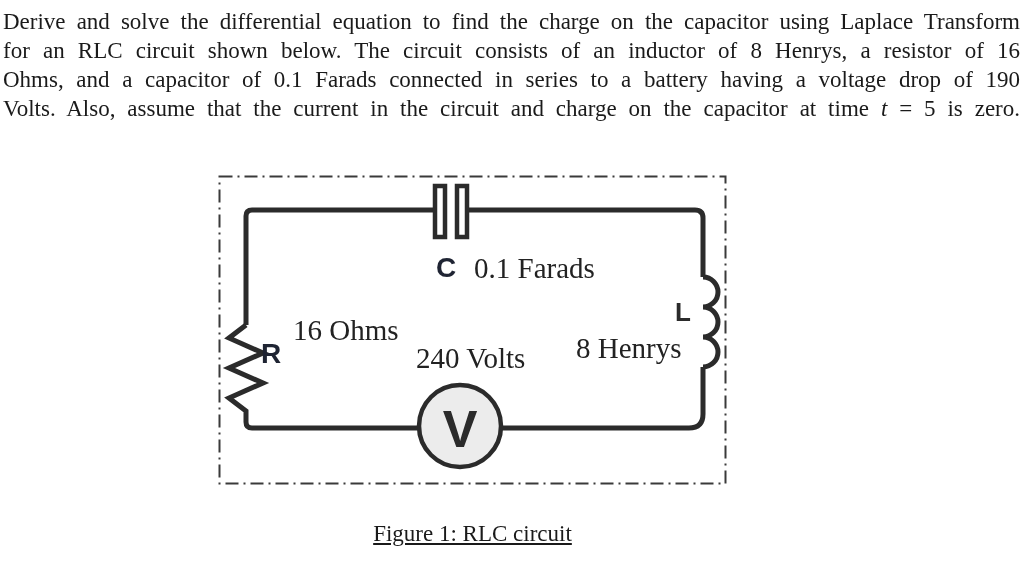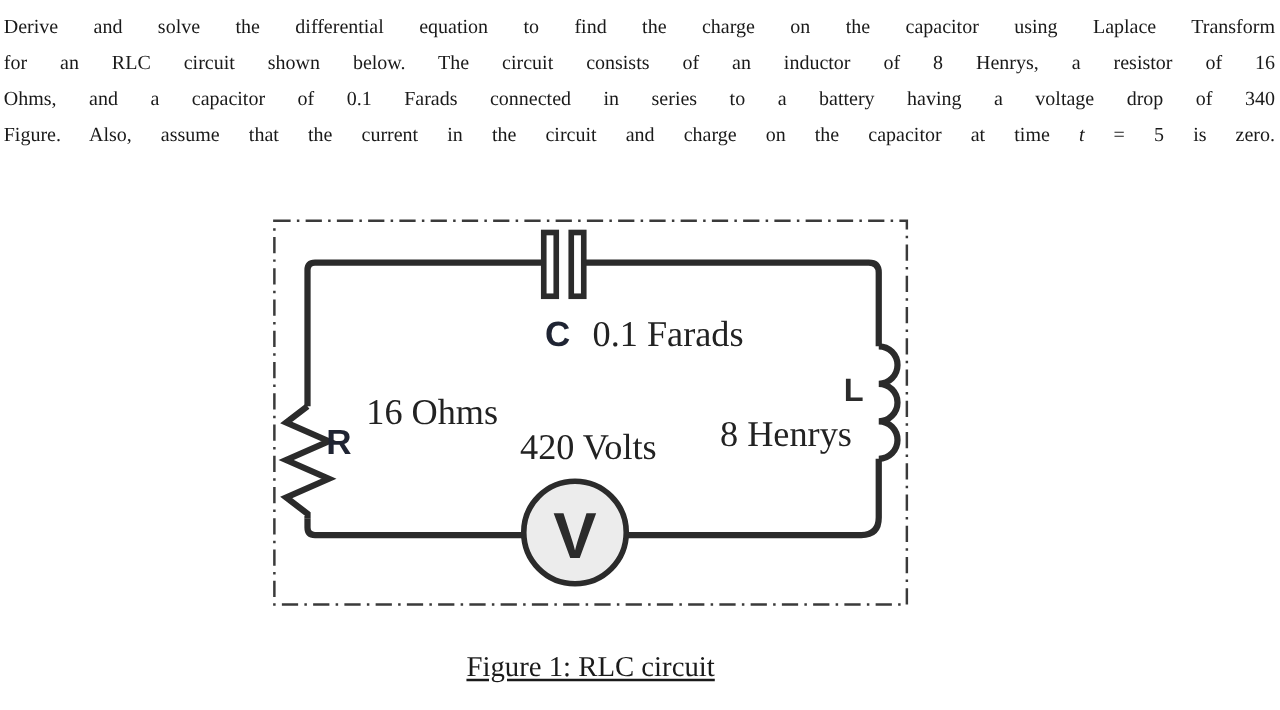--- a/index.html
+++ b/index.html
@@ -9,21 +9,21 @@
     --src-fill:#ececec;
     --border:#3a3a3a;
   }
   *{margin:0;padding:0;box-sizing:border-box;}
   html,body{width:1024px;height:568px;background:#ffffff;overflow:hidden;}
   body{position:relative;font-family:"Liberation Serif", serif;color:var(--ink);}
 
   
   .problem{
     position:absolute;left:3px;top:7px;width:1017px;
-    font-size:16px;line-height:29px;color:var(--ink);
+    font-size:23px;line-height:29px;color:var(--ink);
   }
   .pline{
     text-align:justify;
     text-align-last:justify;
     height:29px;white-space:nowrap;
   }
   .var-t{font-style:italic;}
 
   
   .circuit-svg{position:absolute;left:218px;top:175px;}
@@ -61,22 +61,22 @@
     font-family:"Liberation Serif", serif;
     text-decoration:underline;
   }
 </style>
 </head>
 <body>
 
 <div class="problem">
   <div class="pline">Derive and solve the differential equation to find the charge on the capacitor using Laplace Transform</div>
   <div class="pline">for an RLC circuit shown below.  The circuit consists of an inductor of 8 Henrys, a resistor of 16</div>
-  <div class="pline">Ohms, and a capacitor of 0.1 Farads connected in series to a battery having a voltage drop of 340</div>
-  <div class="pline"><span>Figure.  Also, assume that the current in the circuit and charge on the capacitor at time </span><span class="var-t">t</span><span> = 5 is zero.</span></div>
+  <div class="pline">Ohms, and a capacitor of 0.1 Farads connected in series to a battery having a voltage drop of 190</div>
+  <div class="pline"><span>Volts.  Also, assume that the current in the circuit and charge on the capacitor at time </span><span class="var-t">t</span><span> = 5 is zero.</span></div>
 </div>
 
 <svg class="circuit-svg" width="509" height="310" viewBox="0 0 509 310" xmlns="http://www.w3.org/2000/svg">
 
   <rect class="border-rect" x="1.5" y="1.5" width="506" height="307"></rect>
 
   <path d="M215,35 H34 Q28,35 28,41 V150"></path>
 
   <path d="M28,150 L11,163 L45,178 L11,193 L45,208 L11,223 L28,236 V240"></path>
 
@@ -96,16 +96,16 @@
 
 <div class="comp-letter label-c">C</div>
 <div class="fig-label value-c">0.1 Farads</div>
 
 <div class="comp-letter label-r">R</div>
 <div class="fig-label value-r">16 Ohms</div>
 
 <div class="comp-letter label-l">L</div>
 <div class="fig-label value-l">8 Henrys</div>
 
-<div class="fig-label value-v">420 Volts</div>
+<div class="fig-label value-v">240 Volts</div>
 <div class="source-letter">V</div>
 
 <div class="caption">Figure 1: RLC circuit</div>
 
 </body></html>

